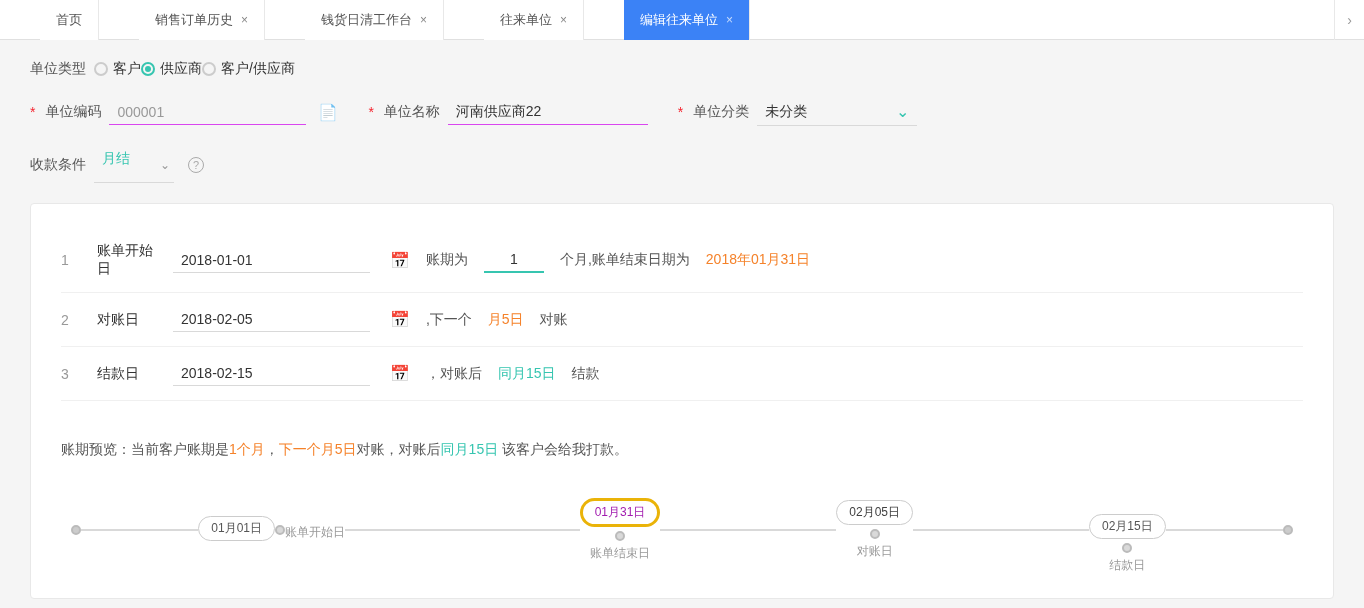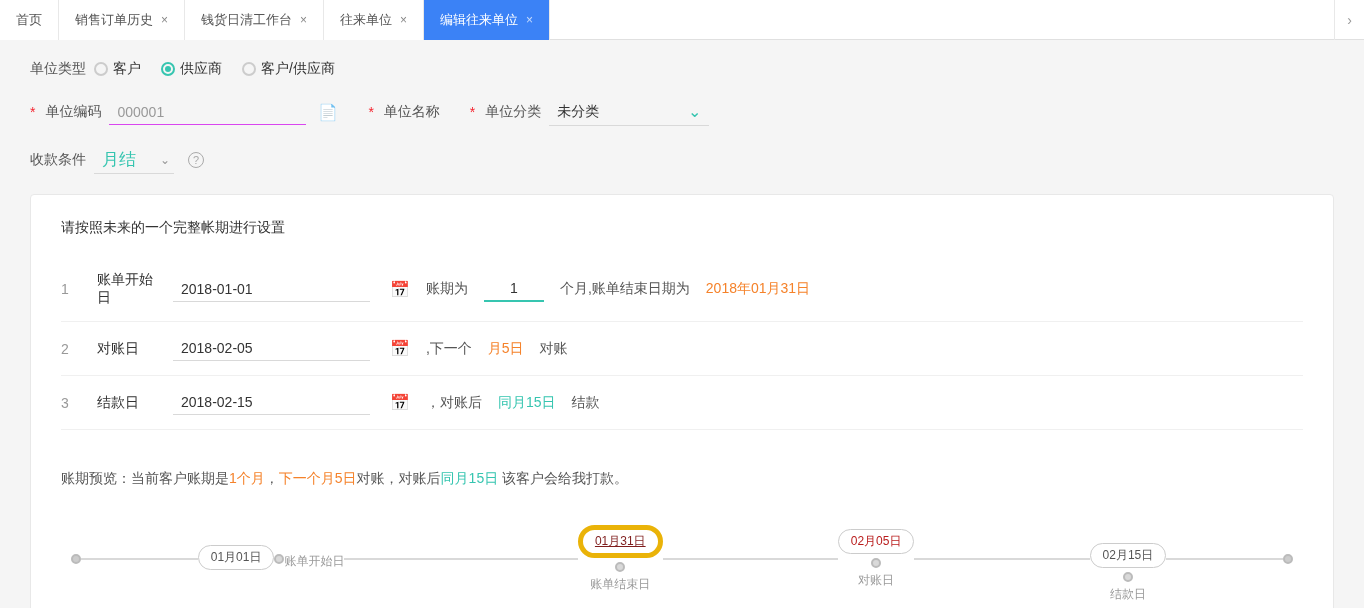--- a/index.html
+++ b/index.html
@@ -3,48 +3,48 @@
   <meta charset="utf-8">
   <style>
     * { box-sizing: border-box; margin: 0; padding: 0; }
     body { font-family: "Microsoft YaHei", "PingFang SC", sans-serif; font-size: 14px; color: #333; background: #f5f5f5; }
 
     
     .tabs-bar {
       display: flex; align-items: center; background: #fff; border-bottom: 1px solid #e0e0e0; height: 40px; padding-left: 0;
     }
     .tab-item {
-      display: flex; align-items: center; padding: 0 16px; height: 40px; cursor: pointer; font-size: 13px; color: #555; border-right: 1px solid #e8e8e8; white-space: nowrap; background: #fff;
+      display: flex; align-items: center; padding: 0 16px; height: 40px; cursor: pointer; font-size: 13px; color: #555; border-right: 1px solid #e8e8e8; white-space: nowrap; background: #fff; margin-left: 40px;
     }
     .tab-item.active { background: #3b82f6; color: #fff; }
     .tab-close { margin-left: 8px; font-size: 12px; color: inherit; opacity: 0.7; cursor: pointer; }
     .tab-arrow { margin-left: auto; padding: 0 12px; font-size: 14px; color: #999; cursor: pointer; border-left: 1px solid #e8e8e8; height: 40px; display: flex; align-items: center; }
 
     
     .main-content { padding: 20px 30px; background: #f5f5f5; min-height: calc(100vh - 40px); }
 
     
     .form-row { display: flex; align-items: center; margin-bottom: 20px; gap: 30px; }
     .form-field { display: flex; align-items: center; gap: 8px; }
     .form-label { color: #555; white-space: nowrap; }
     .required-star { color: #f5222d; margin-right: 2px; }
     .form-input { border: none; border-bottom: 1px solid #d946ef; padding: 4px 8px; font-size: 14px; color: #333; outline: none; min-width: 120px; background: transparent; }
     .form-input-wide { min-width: 200px; }
     .form-input-code { min-width: 160px; color: #999; }
 
     
-    .radio-group { display: flex; align-items: center; gap: 20px; }
+    .radio-group { display: flex; align-items: center; }
     .radio-item { display: flex; align-items: center; gap: 5px; cursor: pointer; font-size: 14px; }
     .radio-circle { width: 14px; height: 14px; border-radius: 50%; border: 2px solid #ccc; display: flex; align-items: center; justify-content: center; }
     .radio-circle.selected { border-color: #36c5b0; }
     .radio-circle.selected::after { content: ''; width: 6px; height: 6px; border-radius: 50%; background: #36c5b0; }
 
     
     .select-wrapper { display: flex; align-items: center; position: relative; }
-    .select-field { border: none; border-bottom: 1px solid #d9d9d9; padding: 4px 28px 4px 8px; font-size: 17px; color: #36c5b0; outline: none; min-width: 80px; background: transparent; cursor: pointer; appearance: none; }
+    .select-field { border: none; border-bottom: 1px solid #d9d9d9; padding: 4px 28px 16px 8px; font-size: 14px; color: #36c5b0; outline: none; min-width: 80px; background: transparent; cursor: pointer; appearance: none; }
     .select-arrow { position: absolute; right: 4px; top: 50%; transform: translateY(-50%); color: #999; font-size: 12px; pointer-events: none; }
 
     
     .classify-wrapper { display: flex; align-items: center; border: none; border-bottom: 1px solid #d9d9d9; padding: 4px 8px; min-width: 160px; justify-content: space-between; cursor: pointer; }
     .classify-text { color: #333; }
     .classify-arrow { color: #36c5b0; font-size: 16px; }
 
     
     .cal-icon { color: #36c5b0; font-size: 16px; cursor: pointer; margin-left: 4px; }
 
@@ -123,20 +123,21 @@
   <div class="form-row">
     <div class="form-field">
       <span class="required-star">*</span>
       <span class="form-label">单位编码</span>
       <input class="form-input form-input-code" type="text" value="000001" style="">
       <span class="cal-icon">📄</span>
     </div>
     <div class="form-field">
       <span class="required-star">*</span>
       <span class="form-label">单位名称</span>
+      <input class="form-input form-input-wide" type="text" value="河南供应商22" style="">
     </div>
     <div class="form-field">
       <span class="required-star">*</span>
       <span class="form-label">单位分类</span>
       <div class="classify-wrapper" style="min-width:160px;">
         <span class="classify-text">未分类</span>
         <span class="classify-arrow">⌄</span>
       </div>
     </div>
   </div>
@@ -150,21 +151,20 @@
           <option>周结</option>
           <option>日结</option>
         </select>
         <span class="select-arrow">⌄</span>
       </div>
       <span class="help-icon">?</span>
     </div>
   </div>
 
   <div class="period-card">
-    <div class="period-card-title">请按照未来的一个完整帐期进行设置</div>
 
     <div class="period-row">
       <span class="period-num">1</span>
       <span class="period-row-label">账单开始日</span>
       <input class="period-date-input" type="text" value="2018-01-01" style="">
       <span class="cal-icon">📅</span>
       <span class="period-desc">账期为</span>
       <input class="period-num-input" type="text" value="1" style="">
       <span class="period-desc">个月,账单结束日期为</span>
       <span class="highlight-orange">2018年01月31日</span>
@@ -203,28 +203,28 @@
 
         <div style="flex:1;height:2px;background:#d9d9d9;"></div>
         <div style="display:flex;flex-direction:row;align-items:center;flex-shrink:0;">
           <div style="border:1px solid #ccc;border-radius:20px;padding:3px 12px;font-size:12px;color:#555;background:#fff;white-space:nowrap;margin-bottom:4px;">01月01日</div>
           <div style="width:10px;height:10px;border-radius:50%;background:#d9d9d9;border:2px solid #bbb;"></div>
           <div style="font-size:12px;color:#999;margin-top:4px;">账单开始日</div>
         </div>
 
         <div style="flex:2;height:2px;background:#d9d9d9;"></div>
         <div style="display:flex;flex-direction:column;align-items:center;flex-shrink:0;">
-          <div style="border:5px solid #eab308;border-radius:20px;padding:3px 12px;font-size:12px;color:#7f1d1d;background:#fff;white-space:nowrap;margin-bottom:4px;text-decoration:underline;">01月31日</div>
+          <div style="border:3px solid #eab308;border-radius:20px;padding:3px 12px;font-size:12px;color:#a21caf;background:#fff;white-space:nowrap;margin-bottom:4px;">01月31日</div>
           <div style="width:10px;height:10px;border-radius:50%;background:#d9d9d9;border:2px solid #bbb;"></div>
           <div style="font-size:12px;color:#999;margin-top:4px;">账单结束日</div>
         </div>
 
         <div style="flex:1.5;height:2px;background:#d9d9d9;"></div>
         <div style="display:flex;flex-direction:column;align-items:center;flex-shrink:0;">
-          <div style="border:1px solid #ccc;border-radius:20px;padding:3px 12px;font-size:12px;color:#b91c1c;background:#fff;white-space:nowrap;margin-bottom:4px;">02月05日</div>
+          <div style="border:1px solid #ccc;border-radius:20px;padding:3px 12px;font-size:12px;color:#404040;background:#fff;white-space:nowrap;margin-bottom:4px;">02月05日</div>
           <div style="width:10px;height:10px;border-radius:50%;background:#d9d9d9;border:2px solid #bbb;"></div>
           <div style="font-size:12px;color:#999;margin-top:4px;">对账日</div>
         </div>
 
         <div style="flex:1.5;height:2px;background:#d9d9d9;"></div>
         <div style="display:flex;flex-direction:column;align-items:center;flex-shrink:0;margin-top:28px;">
           <div style="border:1px solid #ccc;border-radius:20px;padding:3px 12px;font-size:12px;color:#555;background:#fff;white-space:nowrap;margin-bottom:4px;">02月15日</div>
           <div style="width:10px;height:10px;border-radius:50%;background:#d9d9d9;border:2px solid #bbb;"></div>
           <div style="font-size:12px;color:#999;margin-top:4px;">结款日</div>
         </div>

